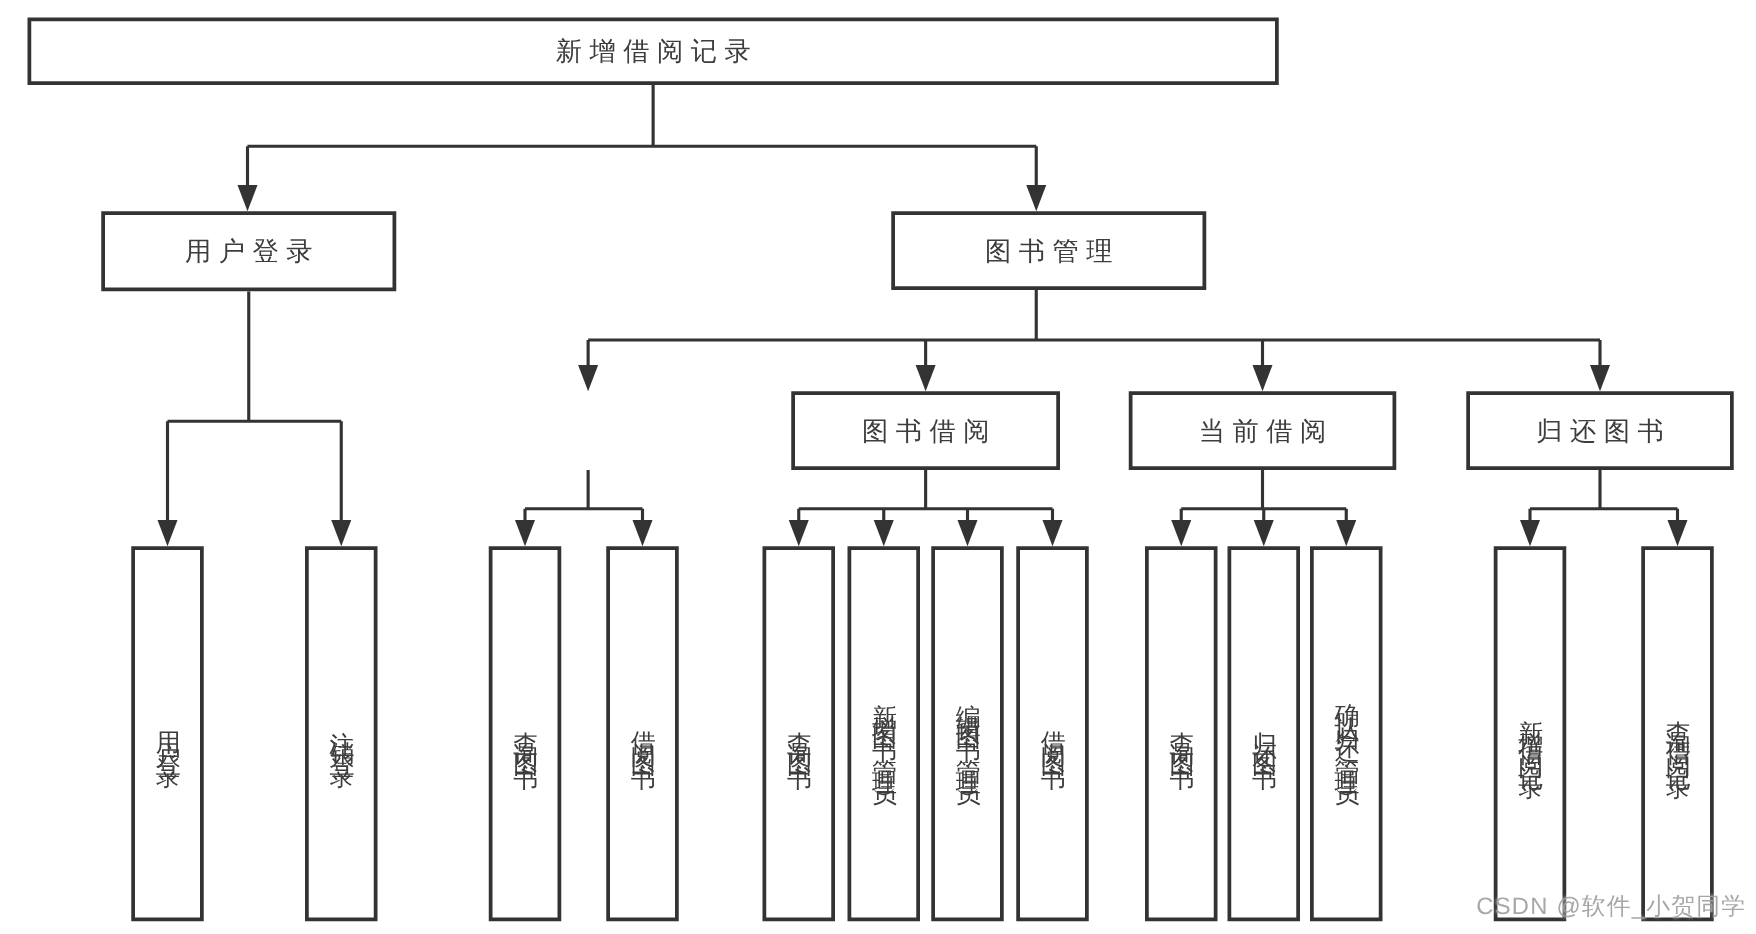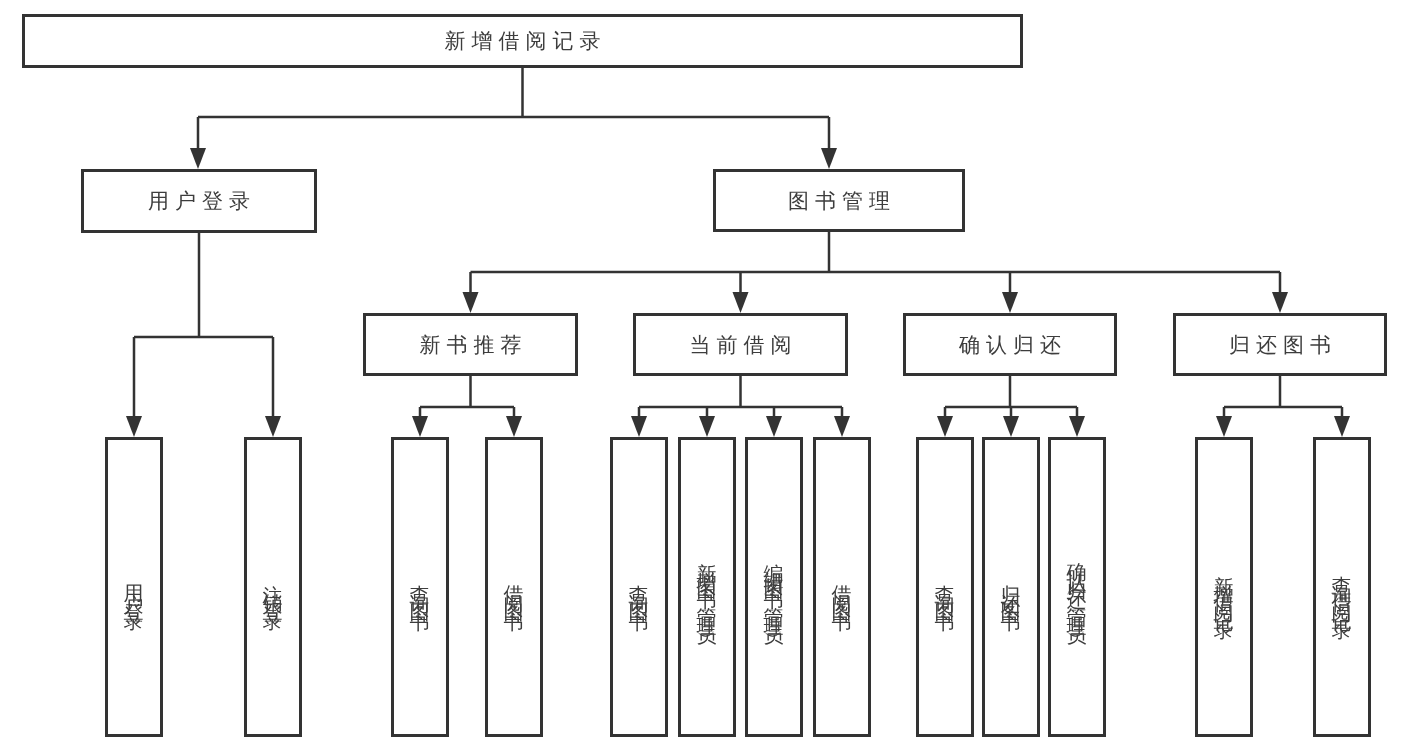--- a/index.html
+++ b/index.html
@@ -106,23 +106,22 @@
       <path class="ar" d="M1216,416 h16 l-8,21 z"></path>
       <path class="ar" d="M1334,416 h16 l-8,21 z"></path>
     </g>
   </svg>
 
   <div class="hnode" style="left:22px;top:14px;width:1001px;height:54px">新增借阅记录</div>
 
   <div class="hnode" style="left:81px;top:169px;width:236px;height:64px">用户登录</div>
   <div class="hnode" style="left:713px;top:169px;width:252px;height:63px">图书管理</div>
 
-  <div class="hnode" style="left:363px;top:313px;width:215px;height:63px">新书推荐</div>
-  <div class="hnode" style="left:633px;top:313px;width:215px;height:63px">当前借阅</div>
-  <div class="hnode" style="left:903px;top:313px;width:214px;height:63px">确认归还</div>
+  <div class="hnode" style="left:633px;top:313px;width:215px;height:63px">图书借阅</div>
+  <div class="hnode" style="left:903px;top:313px;width:214px;height:63px">当前借阅</div>
   <div class="hnode" style="left:1173px;top:313px;width:214px;height:63px">归还图书</div>
 
   <div class="vnode" style="left:105px">
     <span class="vtext">用户登录</span>
   </div>
   <div class="vnode" style="left:244px">
     <span class="vtext">注销登录</span>
   </div>
 
   <div class="vnode" style="left:391px">
@@ -155,14 +154,15 @@
     <span class="vtext">确认归还（管理员）</span>
   </div>
 
   <div class="vnode" style="left:1195px">
     <span class="vtext">新增借阅记录</span>
   </div>
   <div class="vnode" style="left:1313px">
     <span class="vtext">查询借阅记录</span>
   </div>
 
+  <div class="watermark">CSDN @软件_小贺同学</div>
 
 </div>
 
 </body></html>

